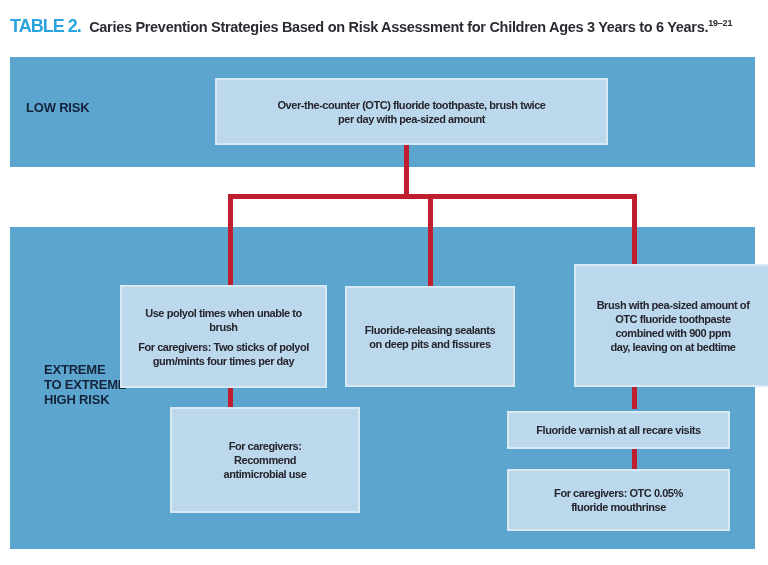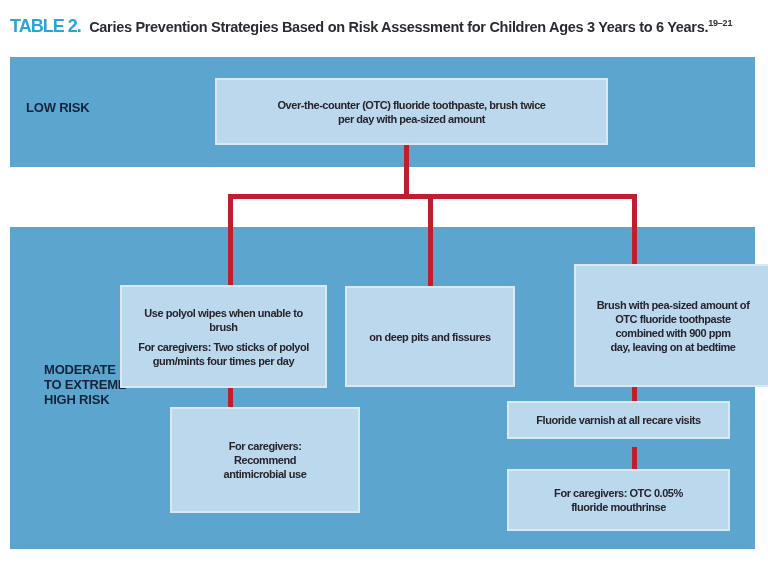--- a/index.html
+++ b/index.html
@@ -21,21 +21,21 @@
   .fbox{position:absolute;background:var(--box);border:2px solid rgba(255,255,255,0.45);
         box-sizing:border-box;display:flex;flex-direction:column;align-items:center;justify-content:center;
         color:var(--text);font-weight:bold;font-size:11px;line-height:14px;letter-spacing:-0.45px;text-align:center;}
   .bl{white-space:nowrap;}
   .para{margin:3px 0;}
   .box-top{left:215px;top:78px;width:393px;height:67px;}
   .box-left{left:120px;top:285px;width:207px;height:103px;}
   .box-mid{left:345px;top:286px;width:170px;height:101px;}
   .box-right{left:530px;top:264px;width:198px;height:123px;margin-left:44px;}
   .box-left2{left:138px;top:407px;width:190px;height:106px;margin-left:32px;}
-  .box-varnish{left:507px;top:401px;width:223px;height:38px;}
+  .box-varnish{left:507px;top:411px;width:223px;height:38px;}
   .box-rinse{left:507px;top:469px;width:223px;height:62px;}
   
   .conn{position:absolute;background:var(--red);}
   .c-vtop{left:404px;top:145px;width:5px;height:50px;}
   .c-hbranch{left:228px;top:194px;width:409px;height:5px;}
   .c-vleft{left:228px;top:194px;width:5px;height:91px;}
   .c-vmid{left:428px;top:194px;width:5px;height:92px;}
   .c-vright{left:632px;top:194px;width:5px;height:70px;}
   .c-vleft2{left:228px;top:388px;width:5px;height:19px;}
   .c-vright2{left:632px;top:387px;width:5px;height:22px;}
@@ -58,42 +58,43 @@
   <div class="conn c-hbranch"></div>
   <div class="conn c-vleft"></div>
   <div class="conn c-vmid"></div>
   <div class="conn c-vright"></div>
   <div class="conn c-vleft2"></div>
   <div class="conn c-vright2"></div>
   <div class="conn c-vright3"></div>
 
   <div class="risk-label low">LOW RISK</div>
   <div class="risk-label mod">
-    <div>MODERATE</div>
+    <div>EXTREME</div>
     <div>TO EXTREME</div>
     <div>HIGH RISK</div>
   </div>
 
   <div class="fbox box-top">
     <div class="bl">Over-the-counter (OTC) fluoride toothpaste, brush twice</div>
     <div class="bl">per day with pea-sized amount</div>
   </div>
 
   <div class="fbox box-left">
     <div class="para">
-      <div class="bl">Use polyol wipes when unable to</div>
+      <div class="bl">Use polyol times when unable to</div>
       <div class="bl">brush</div>
     </div>
     <div class="para">
       <div class="bl">For caregivers: Two sticks of polyol</div>
       <div class="bl">gum/mints four times per day</div>
     </div>
   </div>
 
   <div class="fbox box-mid">
+    <div class="bl">Fluoride-releasing sealants</div>
     <div class="bl">on deep pits and fissures</div>
   </div>
 
   <div class="fbox box-right">
     <div class="bl">Brush with pea-sized amount of</div>
     <div class="bl">OTC fluoride toothpaste</div>
     <div class="bl">combined with 900 ppm</div>
     <div class="bl">day, leaving on at bedtime</div>
   </div>
 

